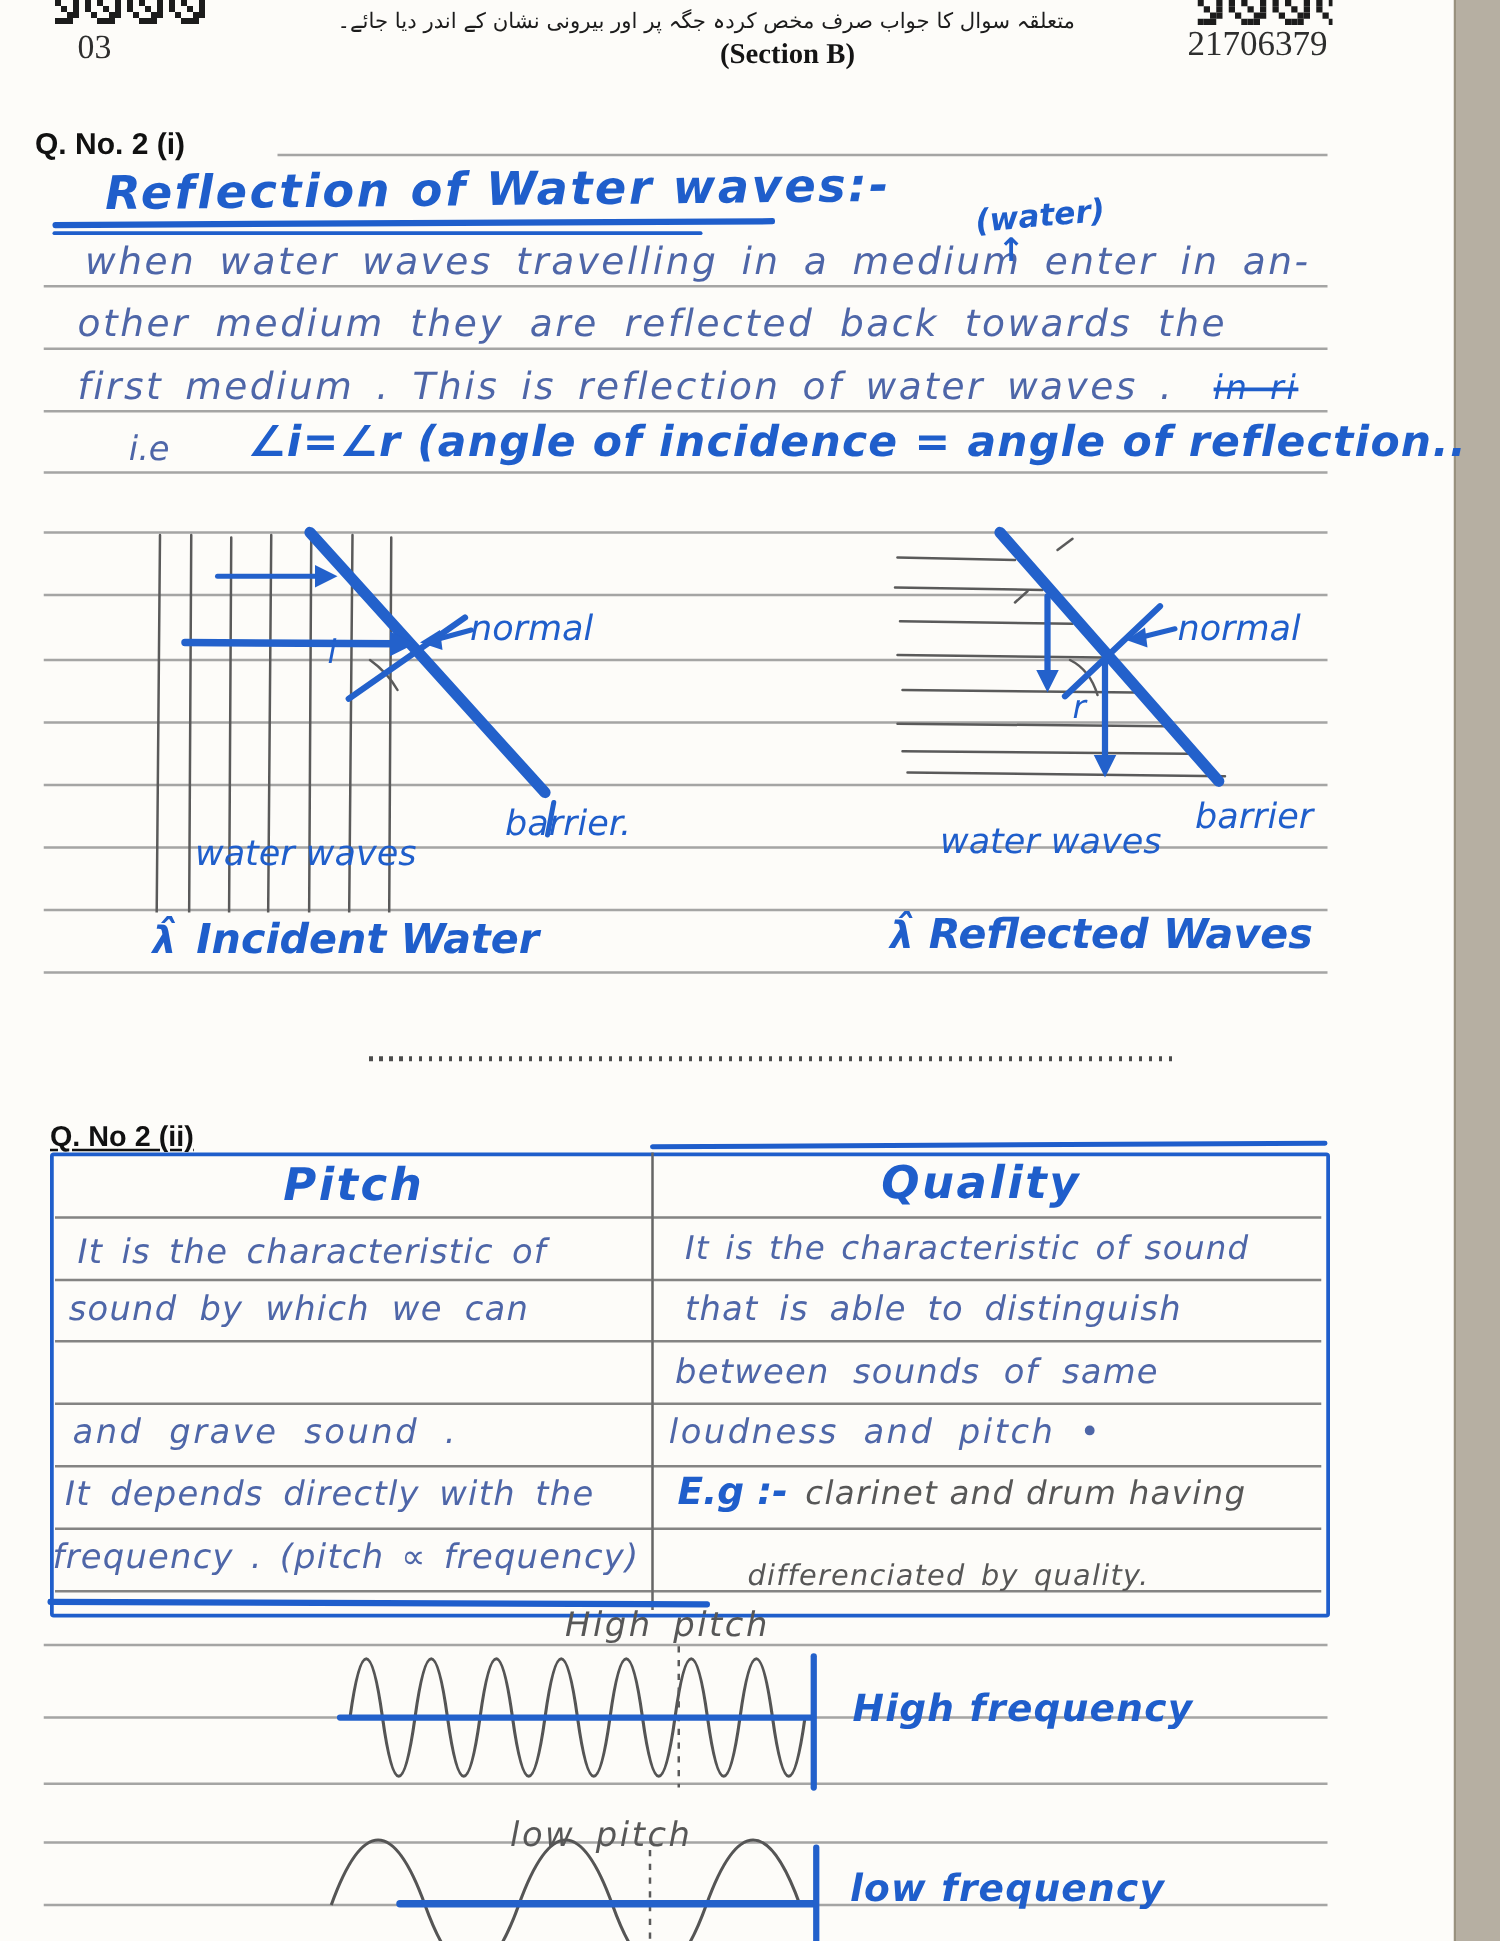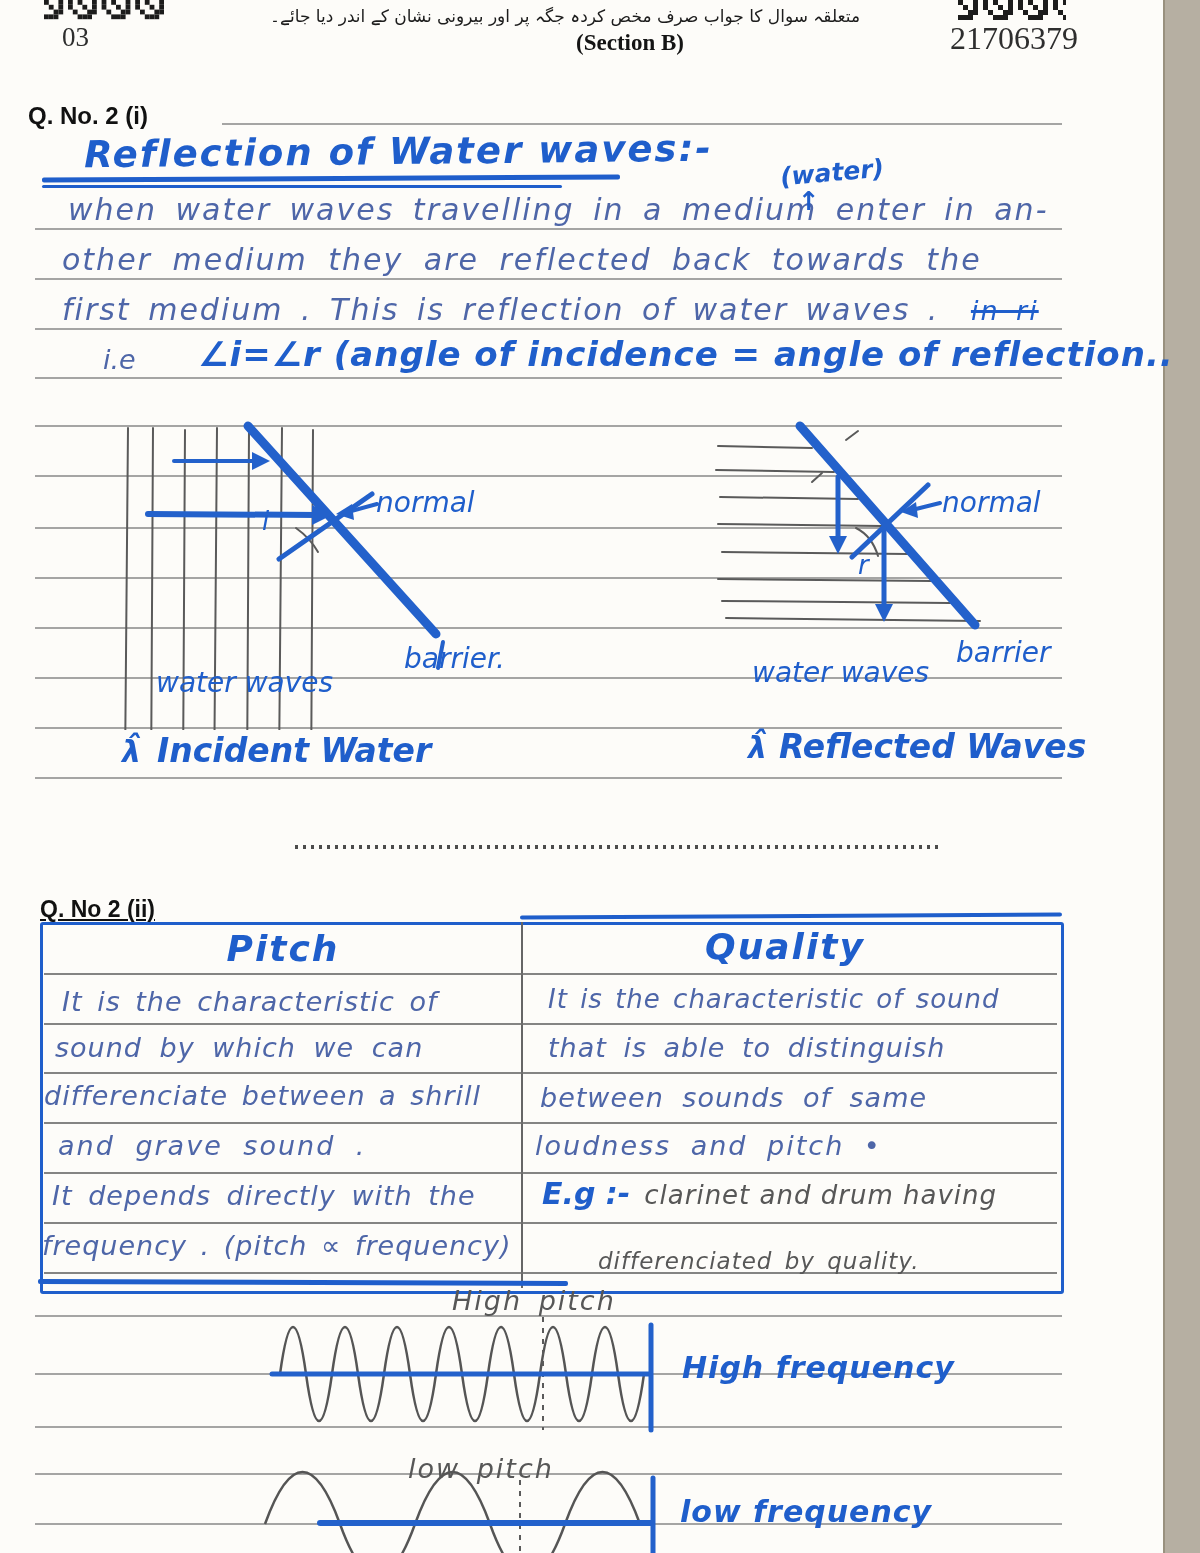--- a/index.html
+++ b/index.html
@@ -140,21 +140,21 @@
       <rect x="5" y="15" width="5" height="5" fill="#1c1c1c"></rect>
       <rect x="10" y="15" width="5" height="5" fill="#1c1c1c"></rect>
       <rect x="35" y="15" width="5" height="5" fill="#1c1c1c"></rect>
       <rect x="40" y="15" width="5" height="5" fill="#1c1c1c"></rect>
       <rect x="45" y="15" width="5" height="5" fill="#1c1c1c"></rect>
       <rect x="70" y="15" width="5" height="5" fill="#1c1c1c"></rect>
       <rect x="75" y="15" width="5" height="5" fill="#1c1c1c"></rect>
       <rect x="80" y="15" width="5" height="5" fill="#1c1c1c"></rect>
       <rect x="105" y="15" width="5" height="5" fill="#1c1c1c"></rect>
     </svg>
-  <div class="abs print-serif" style="left:950px;top:20px;font-size:32px;">21706379</div>
+  <div class="abs print-serif" style="left:950px;top:20px;font-size:28px;">21706379</div>
 
   <div class="abs print-sans" style="left:28px;top:102px;font-size:24px;">Q. No. 2 (i)</div>
 
   <div class="abs hw ink" style="left:84px;top:130px;font-size:37px;font-weight:bold;letter-spacing:2px;transform:rotate(-0.6deg);">Reflection of Water waves:-</div>
   <div class="blueline" style="left:42px;top:176px;width:578px;height:5px;transform:rotate(-0.3deg);"></div>
   <div class="blueline" style="left:42px;top:185px;width:520px;height:3px;"></div>
 
   <div class="abs hw pen" style="left:68px;top:192px;font-size:30px;letter-spacing:2px;word-spacing:7px;">when water waves travelling in a medium enter in an-</div>
   <div class="abs hw ink" style="left:780px;top:158px;font-size:25px;font-weight:bold;transform:rotate(-5deg);">(water)</div>
   <div class="abs ink" style="left:798px;top:186px;font-size:26px;font-weight:bold;">↑</div>
@@ -228,21 +228,21 @@
     </g>
     <text x="942" y="512" font-size="28" fill="#1f5ecb">normal</text>
     <text x="858" y="574" font-size="26" fill="#1f5ecb">r</text>
     <text x="956" y="662" font-size="28" fill="#1f5ecb">barrier</text>
     <text x="752" y="682" font-size="28" fill="#1f5ecb">water waves</text>
   </svg>
 
   <div class="abs hw ink" style="left:122px;top:731px;font-size:33px;font-weight:bold;">
     <span style="font-size:30px;margin-right:16px;">λ̂</span><span>Incident Water</span>
   </div>
-  <div class="abs hw ink" style="left:712px;top:727px;font-size:33px;font-weight:bold;margin-left:36px;">
+  <div class="abs hw ink" style="left:712px;top:727px;font-size:33px;font-weight:bold;">
     <span style="font-size:30px;margin-right:12px;">λ̂</span><span>Reflected Waves</span>
   </div>
 
   <div class="dotted" style="left:295px;top:845px;width:645px;"></div>
 
   <div class="abs print-sans" style="left:40px;top:896px;font-size:23px;text-decoration:underline;">Q. No 2 (ii)</div>
   <div class="blueline" style="left:520px;top:914px;width:542px;height:4px;transform:rotate(-0.3deg);"></div>
 
   <div id="table-frame"></div>
   <div id="table-divider"></div>
@@ -255,21 +255,20 @@
       <div class="trule" style="top: 1222px; left: 44px; width: 1013px;"></div>
       <div class="trule" style="top: 1272px; left: 44px; width: 1013px;"></div>
     </div>
   <div class="blueline" style="left:38px;top:1280px;width:530px;height:5px;transform:rotate(0.2deg);"></div>
 
   <div class="abs hw ink" style="left:48px;top:928px;width:470px;text-align:center;font-size:36px;font-weight:bold;letter-spacing:2px;">Pitch</div>
   <div class="abs hw ink" style="left:525px;top:926px;width:520px;text-align:center;font-size:36px;font-weight:bold;letter-spacing:2px;">Quality</div>
 
   <div class="abs hw pen" style="left:62px;top:986px;font-size:27px;letter-spacing:1px;word-spacing:5px;">It is the characteristic of</div>
   <div class="abs hw pen" style="left:55px;top:1032px;font-size:27px;letter-spacing:1px;word-spacing:8px;">sound by which we can</div>
-  <div class="abs hw pen" style="left:44px;top:1080px;font-size:27px;letter-spacing:1px;word-spacing:4px;">differenciate between a shrill</div>
   <div class="abs hw pen" style="left:58px;top:1130px;font-size:27px;letter-spacing:2px;word-spacing:10px;">and grave sound .</div>
   <div class="abs hw pen" style="left:52px;top:1180px;font-size:27px;letter-spacing:1px;word-spacing:6px;text-align:right;">It depends directly with the</div>
   <div class="abs hw pen" style="left:42px;top:1230px;font-size:27px;letter-spacing:1px;word-spacing:4px;">frequency . (pitch ∝ frequency)</div>
 
   <div class="abs hw pen" style="left:548px;top:984px;font-size:26px;letter-spacing:1px;word-spacing:3px;">It is the characteristic of sound</div>
   <div class="abs hw pen" style="left:548px;top:1032px;font-size:27px;letter-spacing:1px;word-spacing:7px;">that is able to distinguish</div>
   <div class="abs hw pen" style="left:540px;top:1082px;font-size:27px;letter-spacing:1px;word-spacing:9px;">between sounds of same</div>
   <div class="abs hw pen" style="left:535px;top:1130px;font-size:27px;letter-spacing:2px;word-spacing:9px;">loudness and pitch •</div>
   <div class="abs hw" style="left:542px;top:1176px;font-size:26px;">
     <span class="ink" style="font-size:30px;font-weight:bold;margin-right:14px;">E.g :-</span><span class="pencil" style="letter-spacing:1px;">clarinet and drum having</span>

